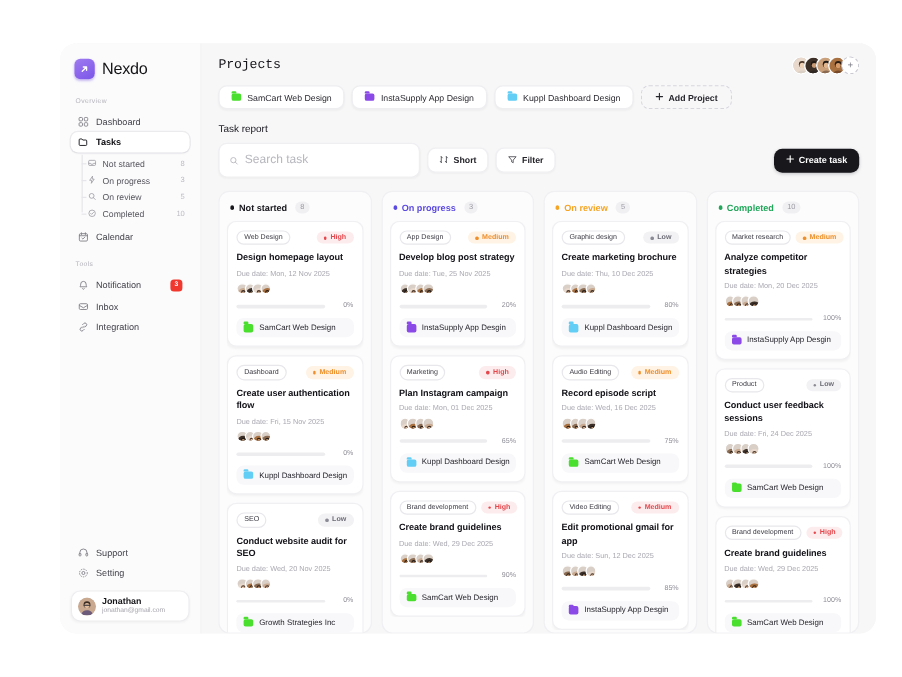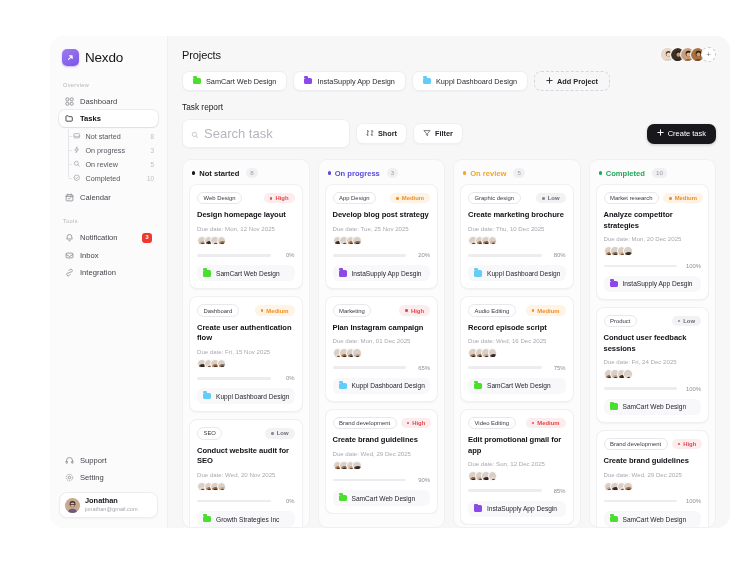--- a/index.html
+++ b/index.html
@@ -83,21 +83,21 @@
     border-radius:50%; flex:0 0 auto; display:block;
     background:#d9cfc7; overflow:hidden;
   }
   .user-name { font-size:7.4px; font-weight:bold; color:#17171b; line-height:1.2; }
   .user-mail { font-size:5.6px; color:#a6a6ae; line-height:1.25; }
 
   
   .main { flex:1 1 auto; display:flex; flex-direction:column; min-width:0; background:#f7f7f8; }
   .topbar { padding:11px 14px 0 14px; }
   .topbar-row1 { display:flex; align-items:center; }
-  .page-title { font-size:11px; font-weight:400; color:#15151a; letter-spacing:-.1px; }
+  .page-title { font-size:11px; font-weight:400; color:#15151a; letter-spacing:-.1px;font-family:Liberation Mono, monospace; }
   .avatar-stack { margin-left:auto; display:flex; align-items:center; }
   .avatar-stack .avatar { width:15px; height:15px; border:1.4px solid #fff; margin-left:-5px; }
   .avatar-stack .avatar:first-child { margin-left:0; }
   .avatar-plus {
     width:15px; height:15px; margin-left:-4px; border-radius:50%;
     border:1px dashed #c9c9d1; display:flex; align-items:center; justify-content:center;
     font-size:8px; color:#7a7a85; background:#fff; position:relative; z-index:1;
   }
   .chips { display:flex; align-items:center; gap:6px; margin-top:9px; flex-wrap:nowrap; }
   .chip {
@@ -118,34 +118,34 @@
   }
   .subtitle { font-size:8.3px; color:#202027; margin:11px 0 0 0; }
   .toolbar { display:flex; align-items:center; gap:6px; margin-top:7px; }
   .search {
     display:flex; align-items:center; gap:5px;
     background:#fff; border:1px solid #efeff2; border-radius:7px;
     width:168px; padding:4.5px 8px;
     box-shadow:0 1px 1.5px rgba(17,17,26,.03);
   }
   .search input {
-    border:0; outline:0; background:transparent; font-size:13px;
+    border:0; outline:0; background:transparent; font-size:10px;
     font-family:"Liberation Sans", sans-serif; color:#2a2a31; width:100%;
   }
   .search input::placeholder { color:#b6b6be; }
   .tbtn {
     display:flex; align-items:center; gap:4px;
     background:#fff; border:1px solid #efeff2; border-radius:7px;
     padding:4.5px 9px; font-size:7.3px; color:#24242b; font-weight:bold;
     box-shadow:0 1px 1.5px rgba(17,17,26,.03);
   }
   .create-btn {
     margin-left:auto; display:flex; align-items:center; gap:4px;
     background:#17171c; color:#fff; border-radius:7px;
-    padding:5.5px 10px; font-size:7.5px; font-weight:normal;
+    padding:5.5px 10px; font-size:7.5px; font-weight:bold;
     box-shadow:0 1px 3px rgba(17,17,26,.22);
   }
 
   
   .board {
     flex:1 1 auto; display:flex; gap:8px; padding:11px 14px 0 14px;
     overflow:hidden; min-height:0;
   }
   .column {
     flex:1 1 0; min-width:0; display:flex; flex-direction:column;

